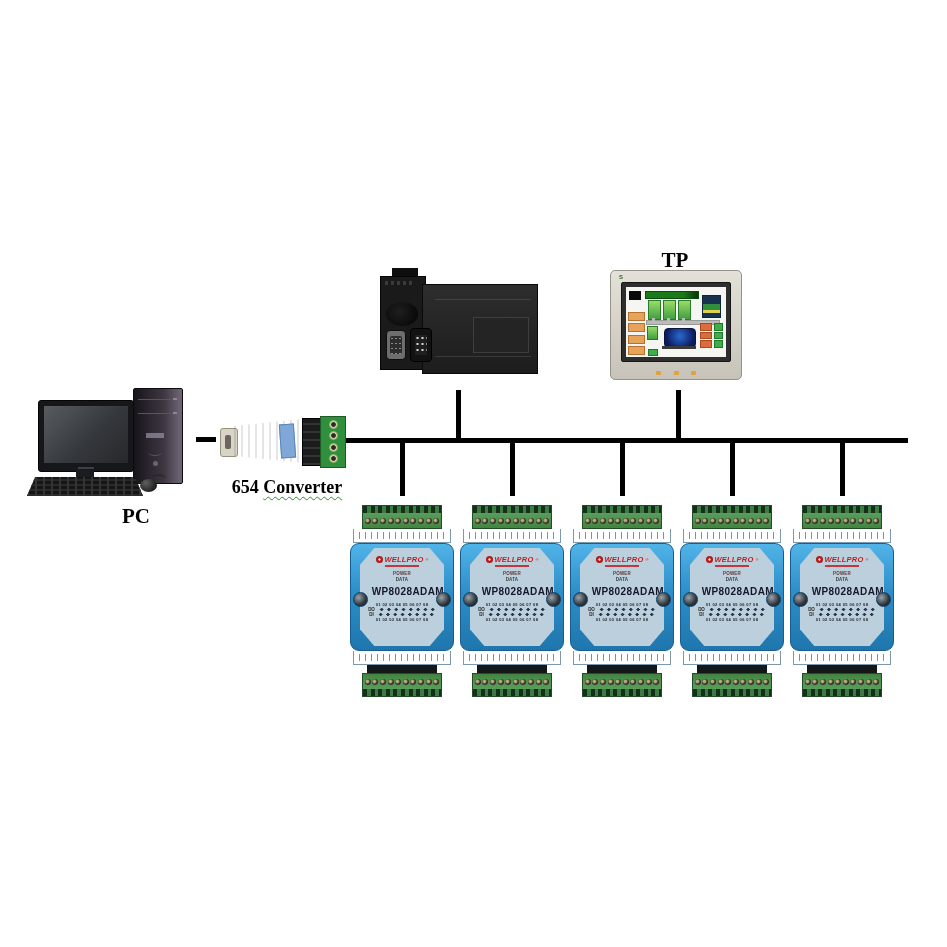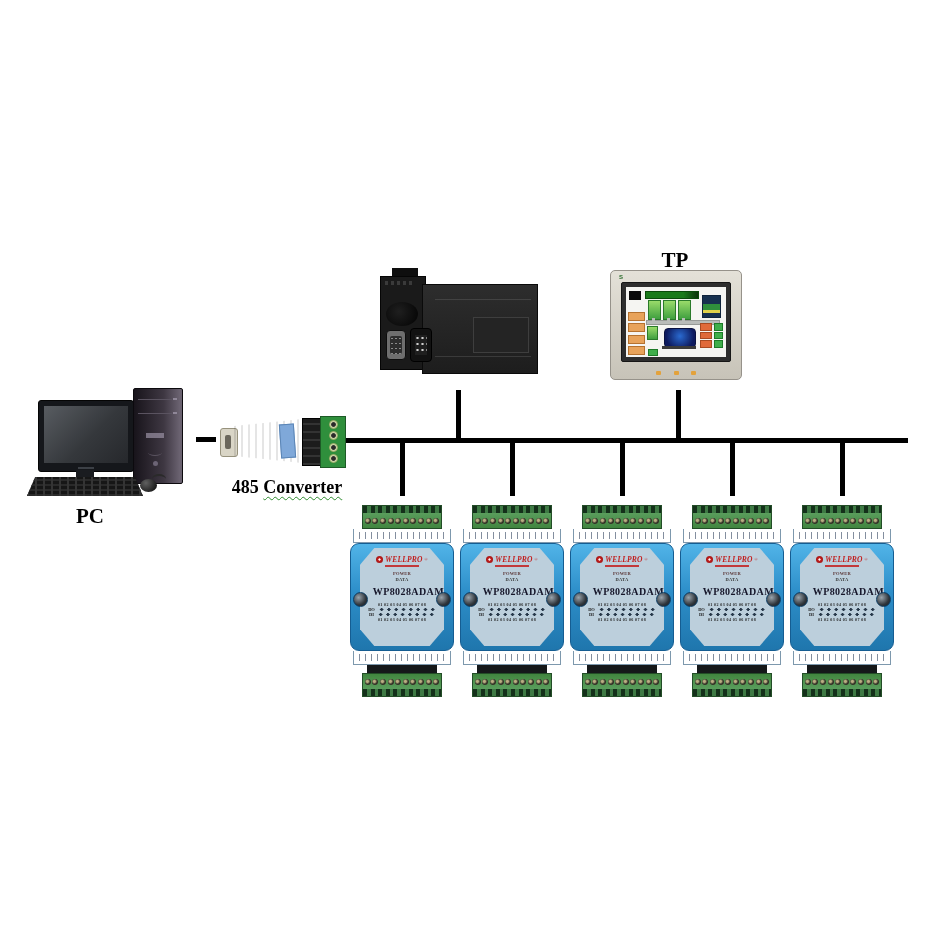--- a/index.html
+++ b/index.html
@@ -88,21 +88,21 @@
   .screw{width:6px;height:6px;border-radius:50%;
       background:radial-gradient(circle at 40% 40%,#b9ae82 20%,#2b2b22 55%,#55503a);}
   .term.bottom{background:linear-gradient(180deg,#41853f,#65a96a);}
   .term.bottom .holes{order:2;}
   .pin-strip{width:96px;height:13px;margin:0 auto;background:linear-gradient(180deg,#d4e0ea,#bfd0dd);
       border:1px solid #7d98ad;border-top:none;
       background-image:repeating-linear-gradient(90deg,rgba(30,50,80,.55) 0 1px,transparent 1px 6px);
       background-size:86px 7px;background-position:5px 3px;background-repeat:no-repeat;}
   .mod-body{position:relative;width:104px;height:108px;border-radius:9px;
       background:linear-gradient(180deg,#51b4e8,#2d8ec9 45%,#1f76ad);
-      border:1px solid #155d92;box-sizing:border-box;font-family:Liberation Serif, serif;}
+      border:1px solid #155d92;box-sizing:border-box;}
   .mod-panel{position:absolute;left:9px;top:4px;right:9px;bottom:4px;background:#bccfdc;
       clip-path:polygon(17% 0,83% 0,100% 17%,100% 83%,83% 100%,17% 100%,0 83%,0 17%);
       text-align:center;}
   .mod-logo{margin-top:7px;display:flex;justify-content:center;align-items:center;gap:2px;}
   .logo-dot{width:7px;height:7px;border-radius:50%;background:radial-gradient(circle,#fff 15%,#c21d1d 30%,#8f1212);}
   .logo-text{font-size:7.5px;font-weight:700;font-style:italic;color:#c21d1d;letter-spacing:.2px;}
   .logo-reg{font-size:4px;color:#c21d1d;vertical-align:super;}
   .logo-sub{width:34px;height:2px;margin:1px auto 0;background:rgba(195,30,30,.85);}
   .mod-leds{margin-top:4px;font-size:4.5px;line-height:5.5px;color:#5a3434;font-weight:700;letter-spacing:.2px;}
   .mod-leds .l2{color:#3a3a3a;}
@@ -118,23 +118,23 @@
   .black-strip{width:70px;height:8px;margin:0 auto;background:#15181a;}
 
   .wavy{text-decoration:underline wavy #2e8b2e;text-decoration-thickness:1px;text-underline-offset:3px;}
 </style>
 </head>
 <body>
 
 <div class="canvas">
 
   <div class="lbl" style="left:610px;top:224px;width:130px;font-size:21px;margin-top:24px;">TP</div>
-  <div class="lbl" style="left:30px;top:504px;width:120px;font-size:21px;">PC</div>
+  <div class="lbl" style="left:30px;top:504px;width:120px;font-size:21px;text-align:right;">PC</div>
   <div class="lbl" style="left:207px;top:477px;width:160px;font-size:18px;">
-    <span>485</span>
+    <span>654</span>
     <span class="wavy">Converter</span>
   </div>
 
   <div class="line" style="left:196px;top:437px;width:20px;height:5px;"></div>
   <div class="line" style="left:340px;top:438px;width:568px;height:5px;"></div>
   <div class="line" style="left:456px;top:390px;width:5px;height:48px;"></div>
   <div class="line" style="left:676px;top:390px;width:5px;height:48px;"></div>
   <div id="drops">
       <div class="line" style="left: 400px; top: 443px; width: 5px; height: 53px;"></div>
       <div class="line" style="left: 510px; top: 443px; width: 5px; height: 53px;"></div>

